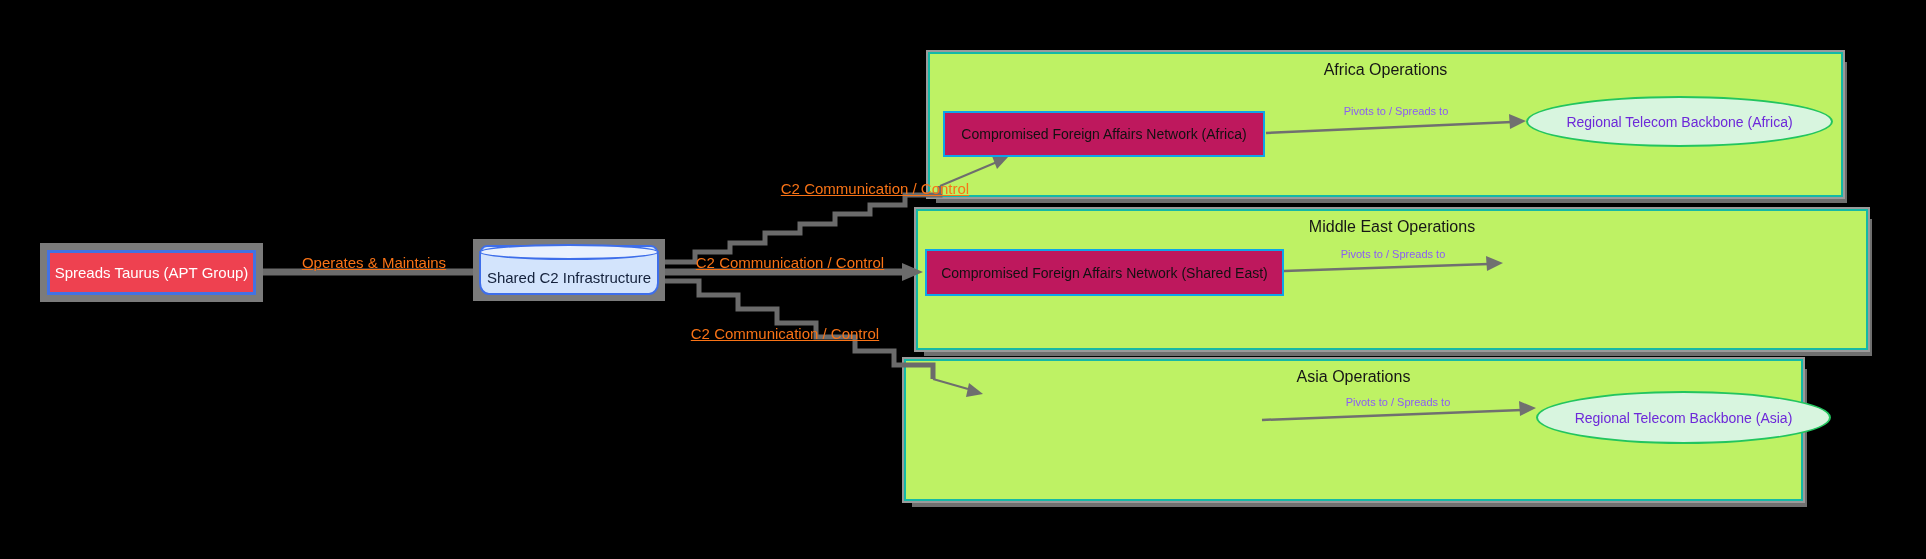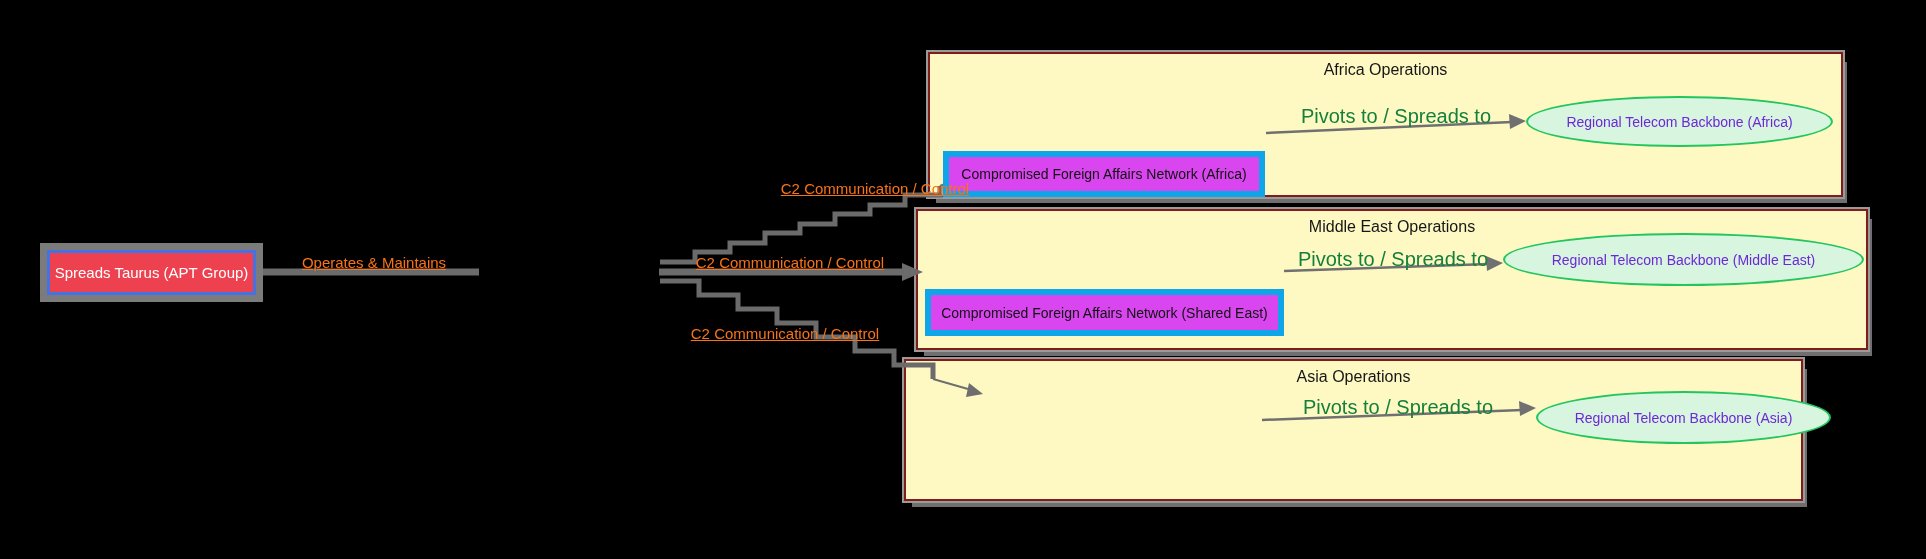--- a/index.html
+++ b/index.html
@@ -2,21 +2,21 @@
 <html><head>
 <meta charset="utf-8">
 <style>
   html,body{margin:0;padding:0;background:#000;}
   #canvas{
     position:relative;width:1926px;height:559px;background:#000000;overflow:hidden;
     font-family:"Liberation Sans", sans-serif;
   }
   
   .cluster{
-    position:absolute;background:#fef9c3;border:2px solid #7f1d1d;box-sizing:border-box;
+    position:absolute;background:#bef264;border:2px solid #14b8a6;box-sizing:border-box;
     box-shadow:0 0 0 2px #9a9a9a, 6px 8px 0 -2px #6f6f6f;z-index:1;
   }
   .cluster-title{
     position:absolute;top:7px;left:0;right:0;text-align:center;
     font-size:16px;color:#161616;white-space:nowrap;
   }
   .c-africa{left:928px;top:52px;width:915px;height:145px;}
   .c-me{left:916px;top:209px;width:952px;height:141px;}
   .c-asia{left:904px;top:359px;width:899px;height:142px;}
   
@@ -33,43 +33,43 @@
     border-radius:8px 8px 10px 10px / 10px 10px 12px 12px;
     display:flex;align-items:flex-end;justify-content:center;
   }
   .cyl-top{
     position:absolute;left:-2px;right:-2px;top:-3px;height:16px;
     border:2px solid #3e6eea;border-radius:50%;background:#e9f1fe;box-sizing:border-box;
   }
   .cyl-label{color:#13203a;font-size:15px;white-space:nowrap;padding-bottom:7px;}
   
   .rect-node{
-    position:absolute;background:#d946ef;border:6px solid #0ea5e9;box-sizing:border-box;
+    position:absolute;background:#be185d;border:2px solid #0ea5e9;box-sizing:border-box;
     display:flex;align-items:center;justify-content:center;color:#111;font-size:14px;
-    white-space:nowrap;z-index:3;margin-top:40px;
+    white-space:nowrap;z-index:3;
   }
   .n-africa{left:943px;top:111px;width:322px;height:46px;}
   .n-me{left:925px;top:249px;width:359px;height:47px;}
   .n-asia{left:948px;top:397px;width:314px;height:47px;}
   .ellipse-node{
     position:absolute;background:#d8f5df;border:2px solid #22c55e;border-radius:50%;box-sizing:border-box;
     display:flex;align-items:center;justify-content:center;color:#6d28d9;font-size:14px;
     white-space:nowrap;z-index:3;
   }
   .e-africa{left:1526px;top:96px;width:307px;height:51px;}
   .e-me{left:1503px;top:233px;width:361px;height:53px;}
   .e-asia{left:1536px;top:391px;width:295px;height:53px;}
   
   #edges{position:absolute;left:0;top:0;z-index:2;pointer-events:none;}
   
   .edge-label{
     position:absolute;transform:translateX(-50%);white-space:nowrap;z-index:4;font-size:15px;
   }
   .lbl-dark{color:#f97316;text-decoration:underline;}           
-  .lbl-light{color:#15803d;font-size:20px;}  
+  .lbl-light{color:#8b5cf6;font-size:11px;}  
   .l-operates{left:346px;top:254px;margin-left:28px;}
   .l-c2me{left:790px;top:254px;}
   .l-c2africa{left:875px;top:180px;}
   .l-c2asia{left:785px;top:325px;}
   .l-piv-africa{left:1396px;top:105px;}
   .l-piv-me{left:1393px;top:248px;}
   .l-piv-asia{left:1398px;top:396px;}
 </style>
 </head>
 <body>
@@ -108,26 +108,31 @@
     <polygon points="1503,263 1486,256 1487,271" fill="#707070"></polygon>
 
     <line x1="1262" y1="420" x2="1522" y2="410" stroke="#707070" stroke-width="2.5"></line>
     <polygon points="1536,408 1519,401 1520,416" fill="#707070"></polygon>
   </svg>
 
   <div class="frame f-attacker">
     <div class="attacker-inner">Spreads Taurus (APT Group)</div>
   </div>
 
+  <div class="frame f-c2">
+    <div class="cyl">
+      <div class="cyl-top"></div>
+      <div class="cyl-label">Shared C2 Infrastructure</div>
+    </div>
+  </div>
 
   <div class="rect-node n-africa">Compromised Foreign Affairs Network (Africa)</div>
   <div class="rect-node n-me">Compromised Foreign Affairs Network (Shared East)</div>
 
   <div class="ellipse-node e-africa">Regional Telecom Backbone (Africa)</div>
-  <div class="ellipse-node e-me">Regional Telecom Backbone (Middle East)</div>
   <div class="ellipse-node e-asia">Regional Telecom Backbone (Asia)</div>
 
   <div class="edge-label lbl-dark l-operates">Operates &amp; Maintains</div>
   <div class="edge-label lbl-dark l-c2me">C2 Communication / Control</div>
   <div class="edge-label lbl-dark l-c2africa">C2 Communication / Control</div>
   <div class="edge-label lbl-dark l-c2asia">C2 Communication / Control</div>
   <div class="edge-label lbl-light l-piv-africa">Pivots to / Spreads to</div>
   <div class="edge-label lbl-light l-piv-me">Pivots to / Spreads to</div>
   <div class="edge-label lbl-light l-piv-asia">Pivots to / Spreads to</div>
 

